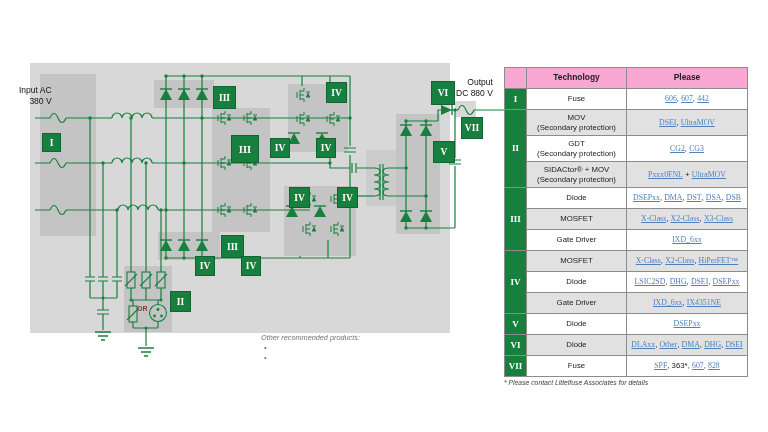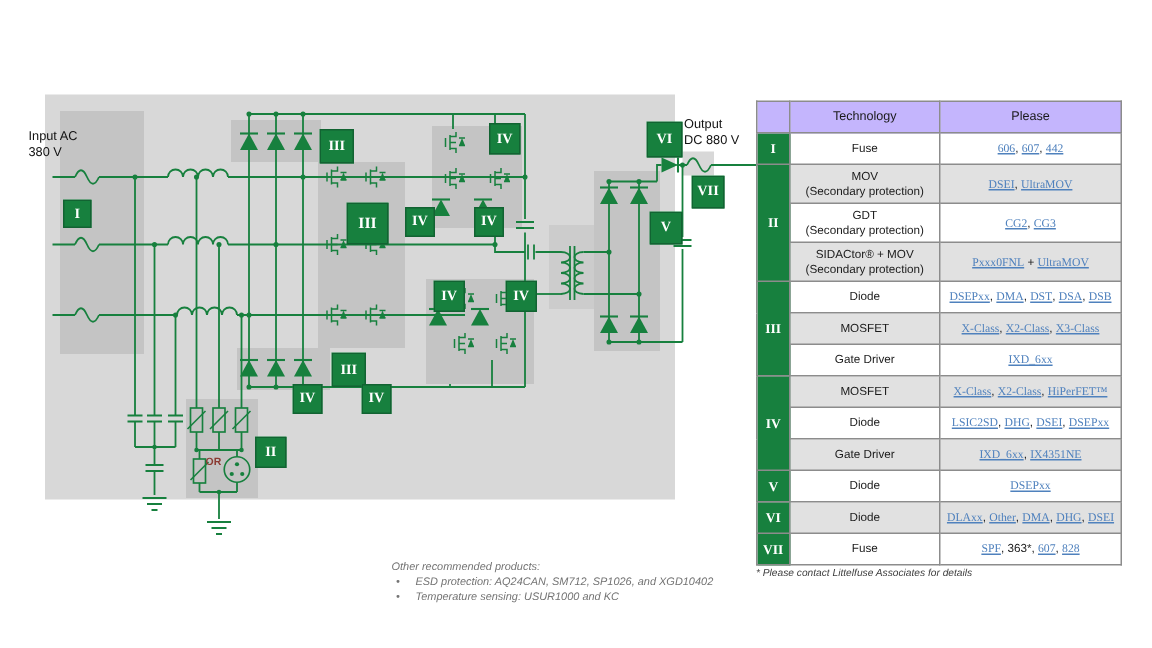--- a/index.html
+++ b/index.html
@@ -1,37 +1,37 @@
 <!DOCTYPE html>
 <html><head>
 <meta charset="utf-8">
 <style>
   html,body{margin:0;padding:0;}
   body{width:768px;height:432px;position:relative;background:#ffffff;
        font-family:"Liberation Sans", sans-serif;overflow:hidden;}
   .abs{position:absolute;}
   
-  .diag-label{font-size:8.5px;line-height:1.3;color:#111;}
+  .diag-label{font-size:8.5px;line-height:1.3;color:#111;text-align:right;}
   .or-label{font-size:7px;font-weight:bold;color:#8b3a32;}
   
   .badge{position:absolute;background:#17803E;color:#fff;display:flex;
          align-items:center;justify-content:center;
          font-family:"Liberation Serif", serif;font-weight:bold;font-size:9.5px;
          box-shadow:0 0 0 1px #126332 inset;}
   
-  .notes{font-style:italic;color:#737373;font-size:7.3px;line-height:1.4;margin-top:40px;}
+  .notes{font-style:italic;color:#737373;font-size:7.3px;line-height:1.4;}
   .notes .bullet-row{display:flex;}
   .notes .bullet{width:13px;text-align:left;padding-left:3px;}
   
   .tablewrap{position:absolute;left:504px;top:67px;width:243px;}
   table.series{border-collapse:collapse;width:243px;table-layout:fixed;
                font-size:7.8px;color:#1a1a1a;}
   table.series td,table.series th{border:1px solid #8c8c8c;text-align:center;
                vertical-align:middle;padding:1px 2px;line-height:1.18;}
-  table.series th{background:#c4b5fd;font-weight:normal;font-size:8.4px;height:18px;}
+  table.series th{background:#f9a8d4;font-weight:bold;font-size:8.4px;height:18px;}
   td.num{background:#17803E;color:#fff;font-family:"Liberation Serif", serif;
          font-weight:bold;font-size:9px;width:21px;}
   col.c-num{width:22px;} col.c-tech{width:100px;} col.c-ser{width:121px;}
   tr.stripe td{background:#e1e1e1;}
   tr.stripe td.num{background:#17803E;}
   tr.short td{height:18px;} tr.tall td{height:23px;}
   .lnk{color:#4F81BD;text-decoration:underline;cursor:pointer;font-family:Liberation Serif, serif;}
   .footnote{font-style:italic;font-size:6.8px;color:#3d3d3d;margin-top:2px;}
 </style>
 </head>
@@ -248,25 +248,23 @@
 <div class="badge" style="left:195px;top:256px;width:20px;height:20px">IV</div>
 <div class="badge" style="left:241px;top:256px;width:20px;height:20px">IV</div>
 <div class="badge" style="left:433px;top:141px;width:22px;height:22px">V</div>
 <div class="badge" style="left:431px;top:81px;width:24px;height:24px">VI</div>
 <div class="badge" style="left:461px;top:117px;width:22px;height:22px">VII</div>
 
 <div class="abs notes" style="left:261px;top:333px;width:235px">
   <div>Other recommended products:</div>
   <div class="bullet-row">
     <span class="bullet">•</span>
-    <span>ESD protection: AQ24CAN, SM712, SP1026, and XGD10402</span>
   </div>
   <div class="bullet-row">
     <span class="bullet">•</span>
-    <span>Temperature sensing: USUR1000 and KC</span>
   </div>
 </div>
 
 <div class="tablewrap">
   <table class="series">
     <colgroup>
         <col class="c-num">
         <col class="c-tech">
         <col class="c-ser">
       </colgroup>

